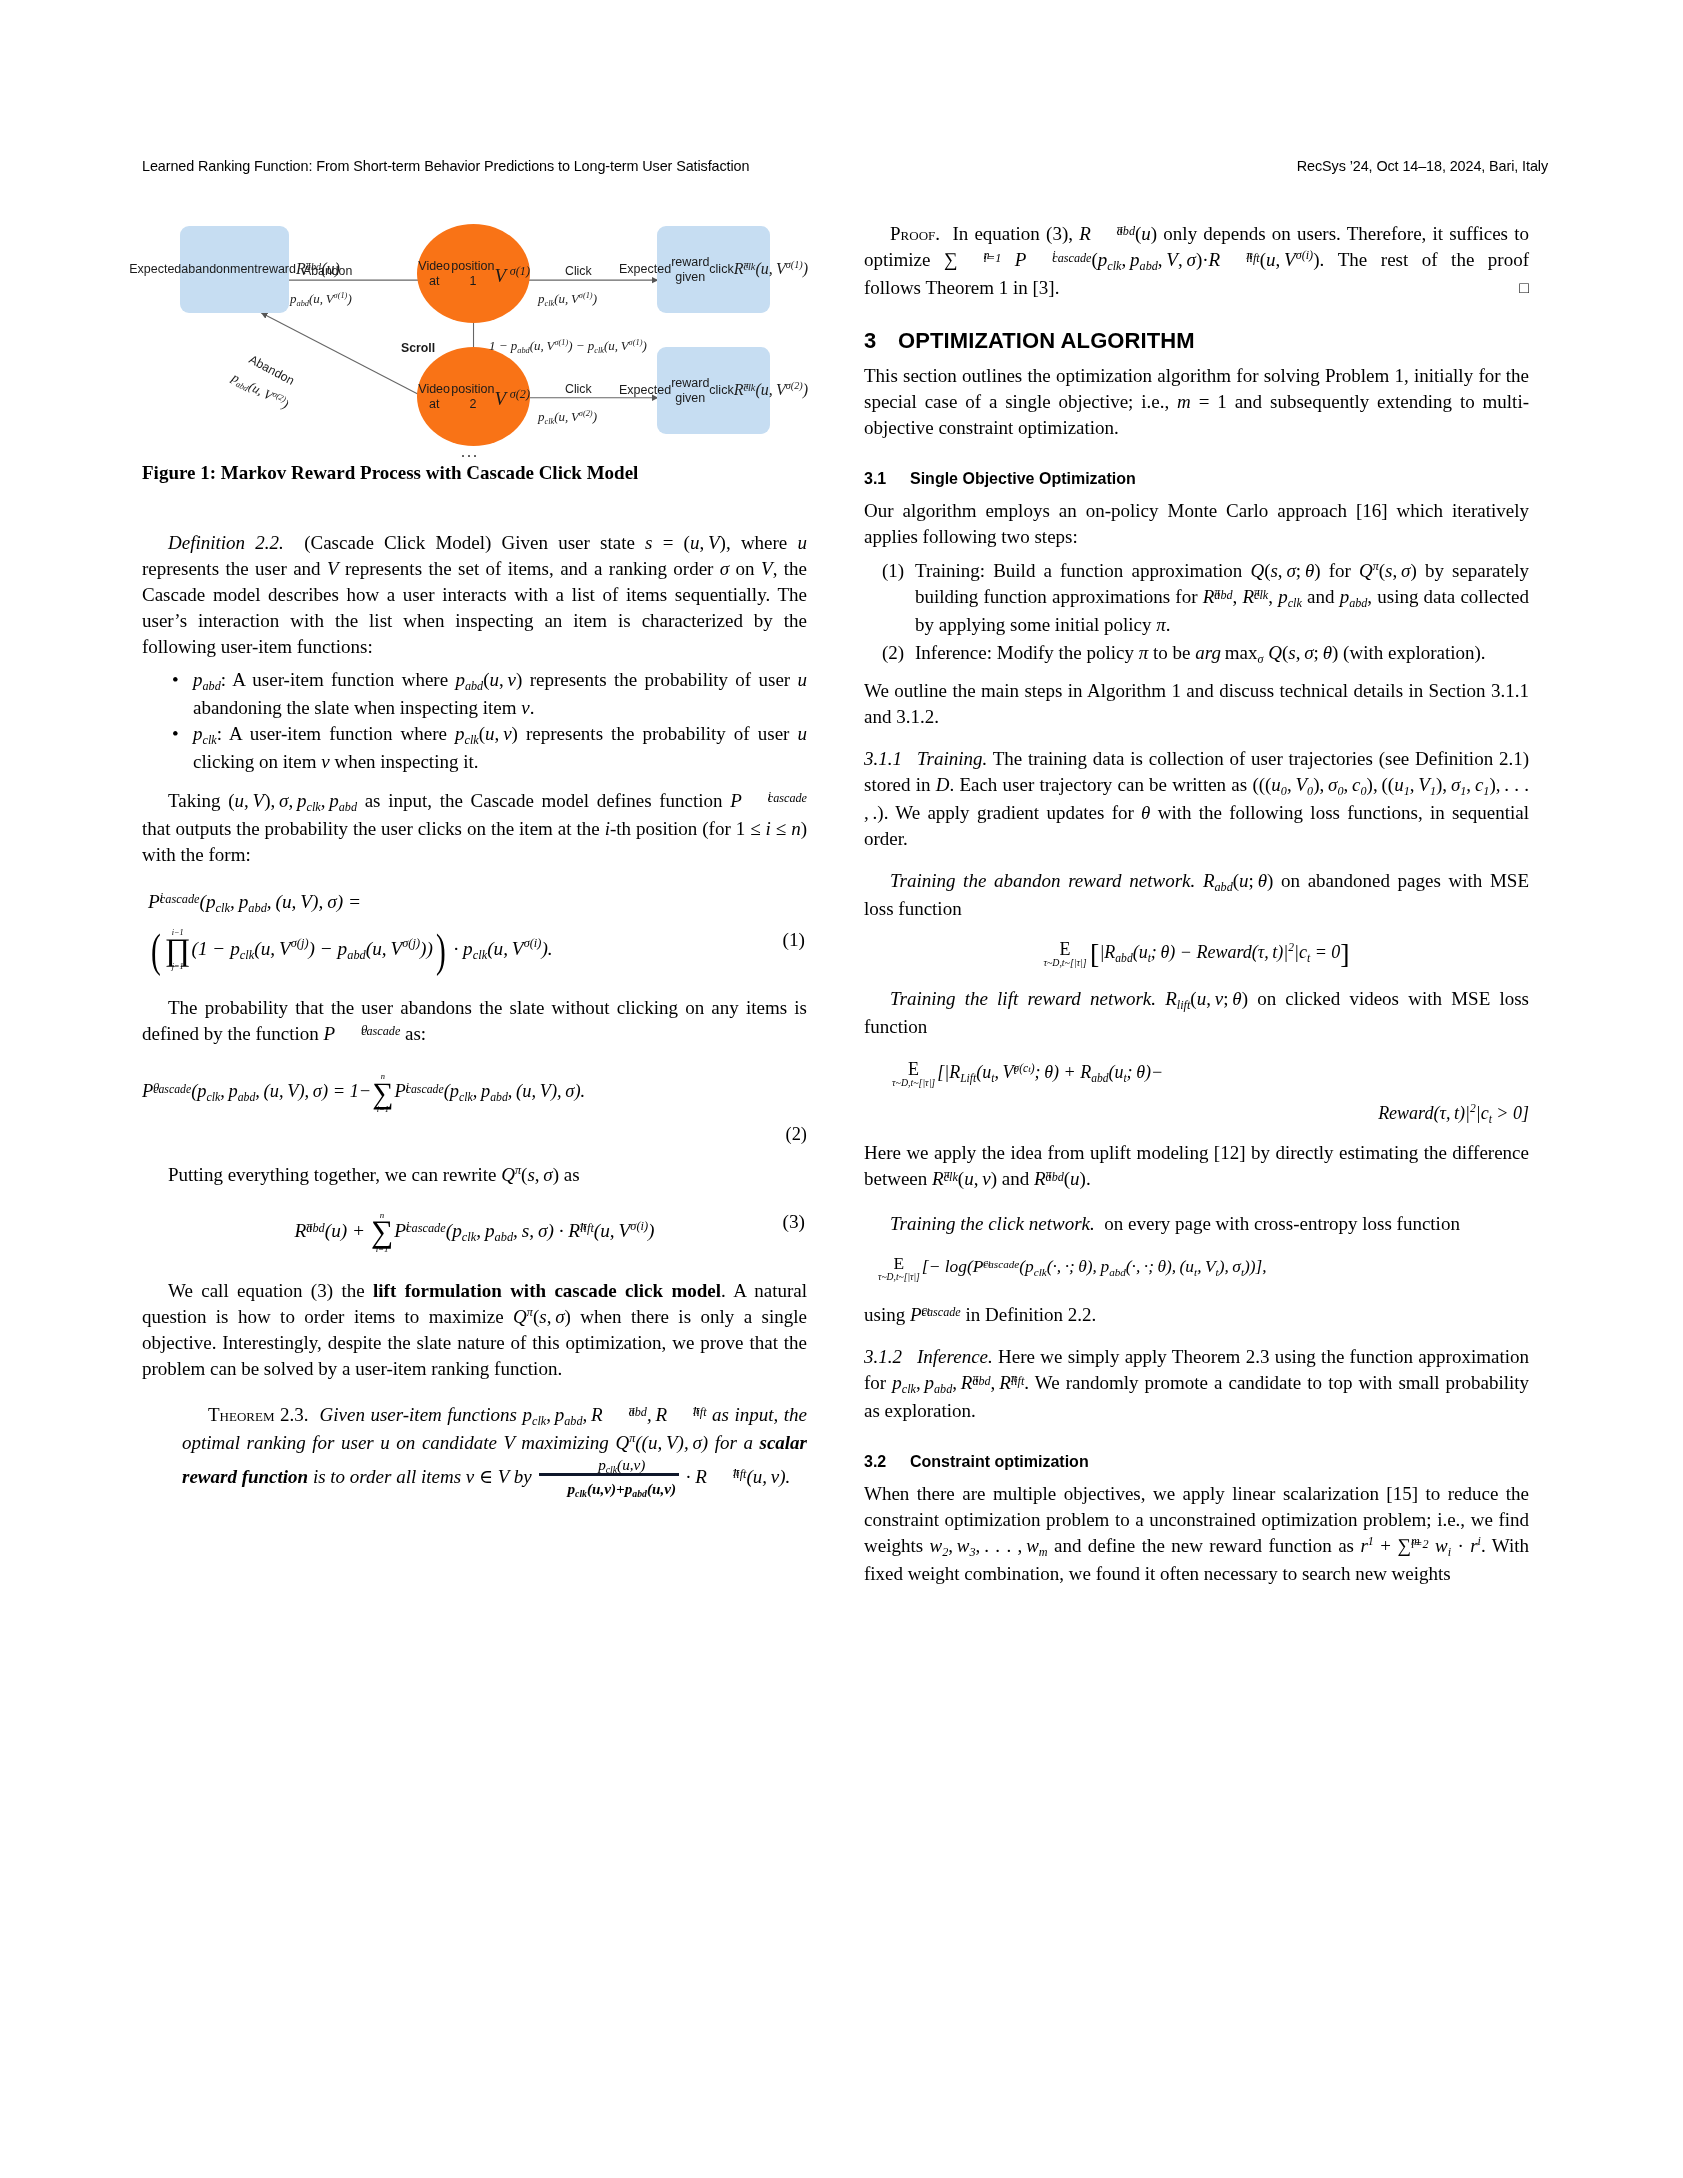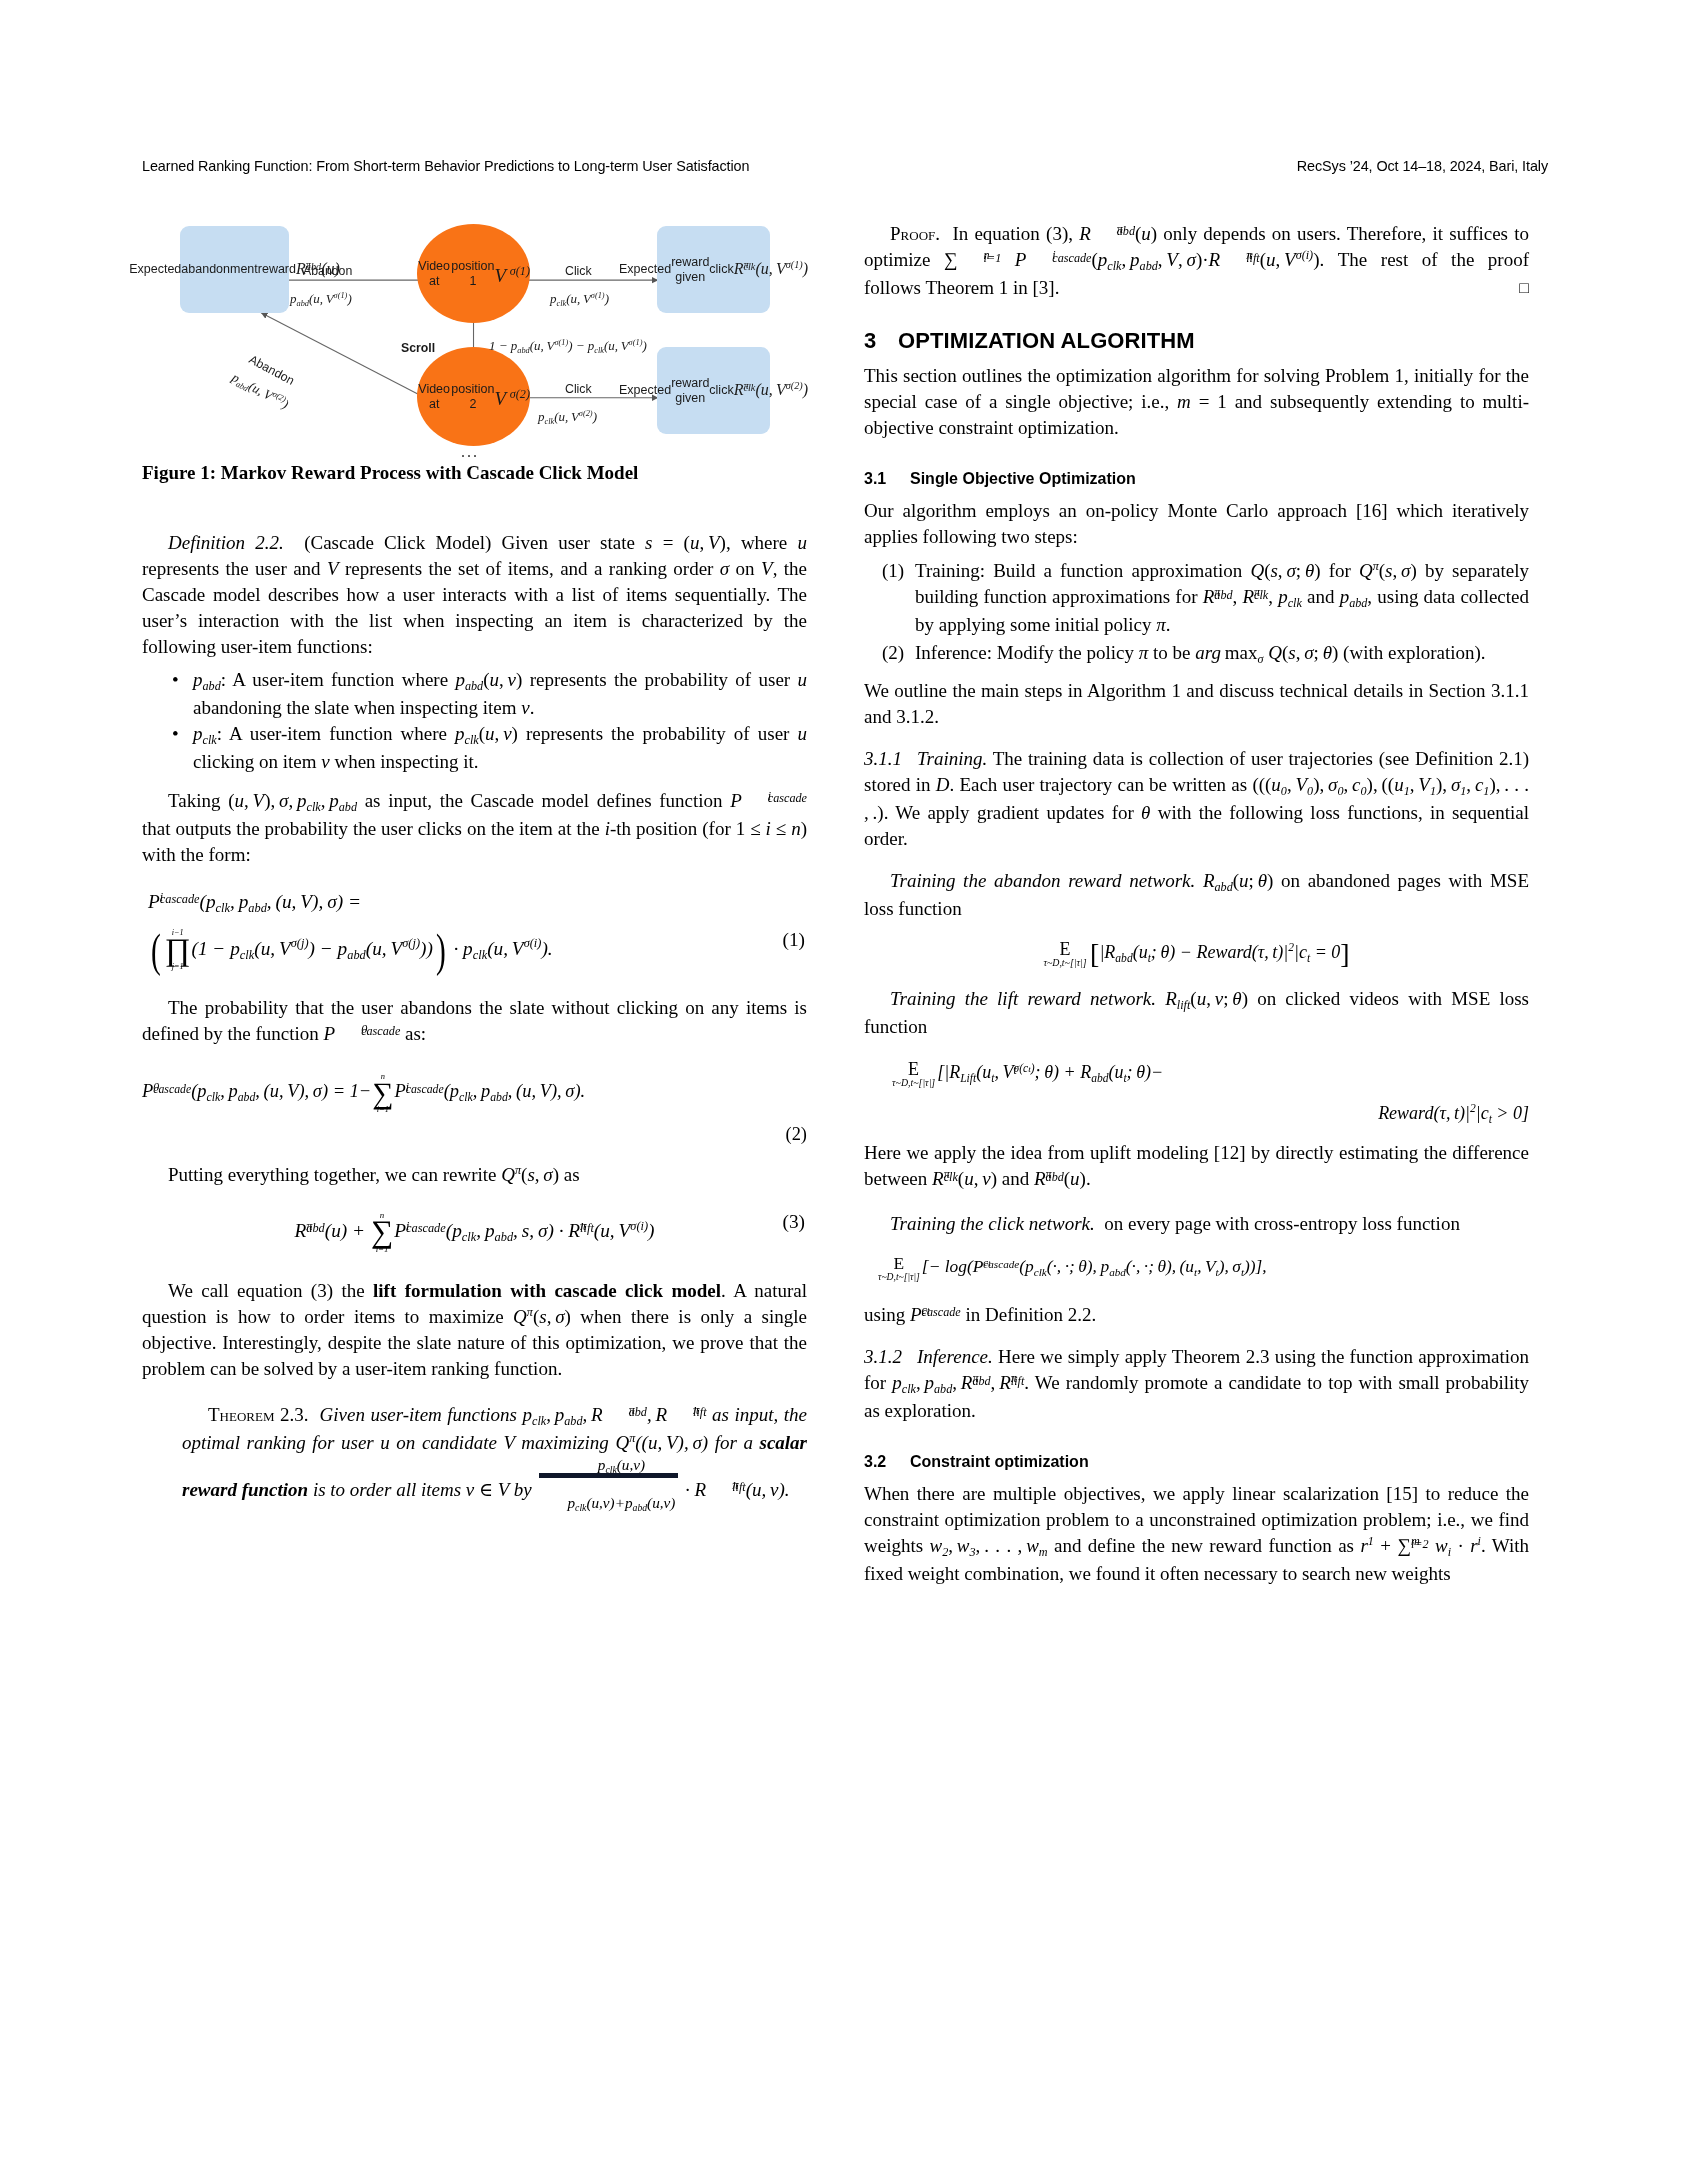--- a/index.html
+++ b/index.html
@@ -158,21 +158,21 @@
 
   .frac {
     display: inline-block;
     vertical-align: middle;
     text-align: center;
     font-size: 0.8em;
     line-height: 1.12;
     margin: 0 2px;
   }
   .frac .num { display: block; padding: 0 3px; }
-  .frac .den { display: block; border-top: 5px solid #0f172a; padding: 16px 3px; }
+  .frac .den { display: block; border-top: 3px solid #0f172a; padding: 4px 3px; font-weight: bold; }
 
   .bigop {
     display: inline-block;
     vertical-align: middle;
     text-align: center;
     font-style: normal;
     line-height: 0.86;
     margin: 0 1px;
   }
   .bigop .lim { display: block; font-size: 0.5em; font-style: italic; }
@@ -332,21 +332,21 @@
           <span>Expected</span>
           <span>reward given</span>
           <span>click</span>
           <span class="math">R<span class="stack"><span class="up">π</span><span class="dn">clk</span></span>(u, V<sup>σ(2)</sup>)</span>
         </div>
 
         <span class="edgelab" style="left:161px; top:50px;">Abandon</span>
         <span class="edgemath" style="left:148px; top:78px;">p<span class="ssub">abd</span>(u, V<sup>σ(1)</sup>)</span>
 
         <span class="edgelab" style="left:423px; top:50px;">Click</span>
-        <span class="edgemath" style="left:408px; top:78px;">p<span class="ssub">clk</span>(u, V<sup>σ(1)</sup>)</span>
+        <span class="edgemath" style="left:396px; top:78px;">p<span class="ssub">clk</span>(u, V<sup>σ(1)</sup>)</span>
 
         <span class="edgelab" style="left:259px; top:127px; font-weight:600;">Scroll</span>
         <span class="edgemath" style="left:347px; top:125px;">1 − p<span class="ssub">abd</span>(u, V<sup>σ(1)</sup>) − p<span class="ssub">clk</span>(u, V<sup>σ(1)</sup>)</span>
 
         <span class="edgelab" style="left:114px; top:139px; transform:rotate(28deg); transform-origin:left top;">Abandon</span>
         <span class="edgemath" style="left:97px; top:157px; transform:rotate(28deg); transform-origin:left top;">p<span class="ssub">abd</span>(u, V<sup>σ(2)</sup>)</span>
 
         <span class="edgelab" style="left:423px; top:168px;">Click</span>
         <span class="edgemath" style="left:396px; top:196px;">p<span class="ssub">clk</span>(u, V<sup>σ(2)</sup>)</span>
 

